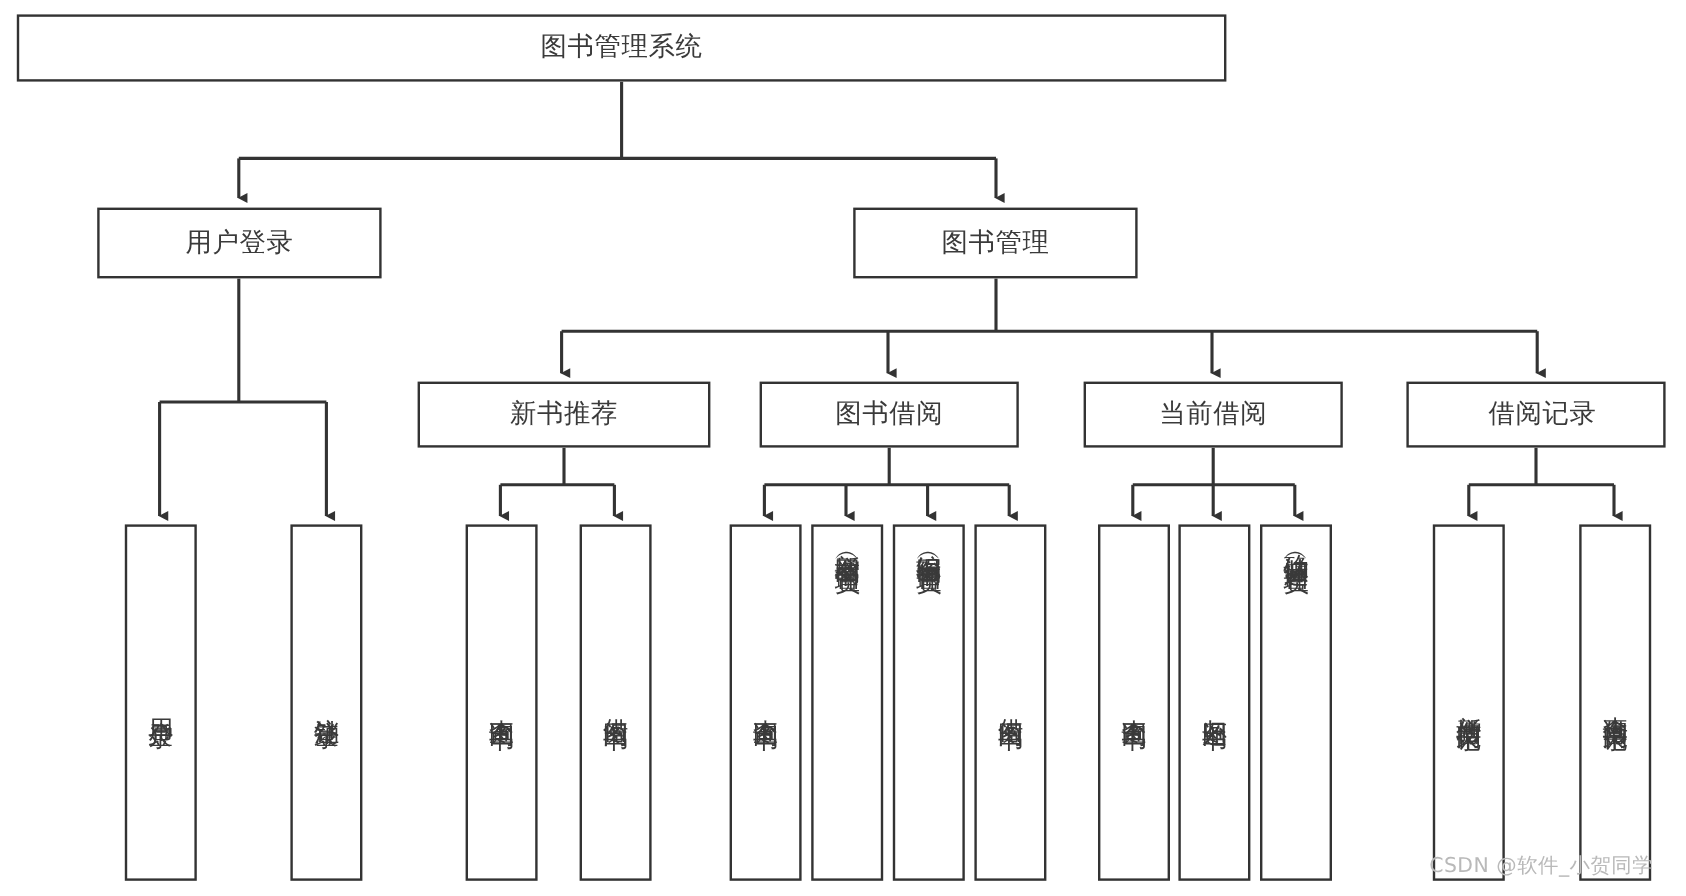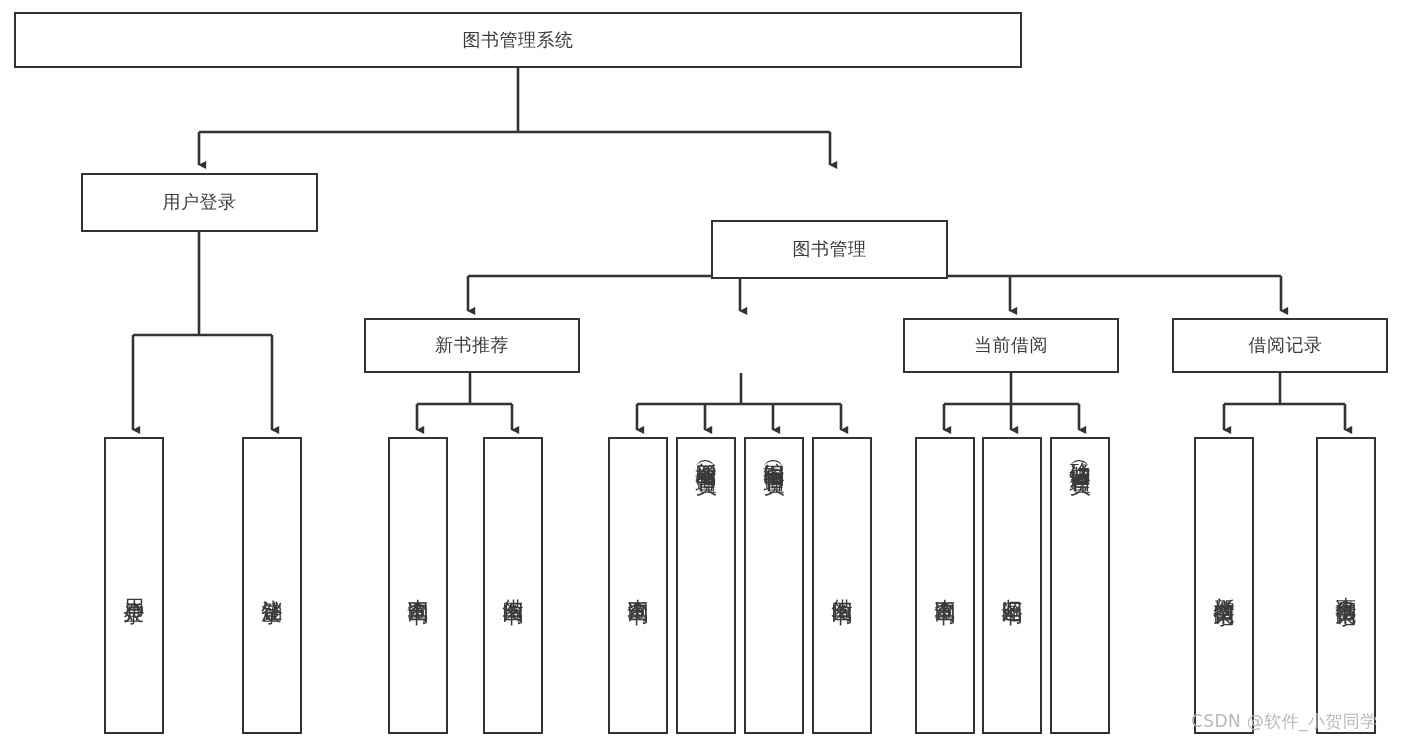--- a/index.html
+++ b/index.html
@@ -30,21 +30,21 @@
     position: absolute;
     box-sizing: border-box;
     background: #ffffff;
     border: 2.2px solid #333333;
     display: flex;
     align-items: center;
     justify-content: center;
     z-index: 2;
   }
   .node-label {
-    font-size: 18px;
+    font-size: 22px;
     color: #3a3a3a;
     line-height: 1.15;
     letter-spacing: 0.5px;
     white-space: nowrap;
   }
   
   .node.vertical {
     align-items: flex-start;
     justify-content: center;
     padding-top: 6px;
@@ -127,28 +127,31 @@
   </svg>
 
   <div class="node" style="left:14px; top:12px; width:1008px; height:56px;">
     <span class="node-label">图书管理系统</span>
   </div>
 
   <div class="node" style="left:81px; top:173px; width:237px; height:59px;">
     <span class="node-label">用户登录</span>
   </div>
 
-  <div class="node" style="left:711px; top:173px; width:237px; height:59px;margin-top:47px;">
+  <div class="node" style="left:711px; top:173px; width:237px; height:59px;">
     <span class="node-label">图书管理</span>
   </div>
 
-  <div class="node" style="left:364px; top:318px; width:216px; height:55px;">
+  <div class="node" style="left:348px; top:318px; width:244px; height:55px;">
     <span class="node-label">新书推荐</span>
   </div>
 
+  <div class="node" style="left:633px; top:318px; width:216px; height:55px;">
+    <span class="node-label">图书借阅</span>
+  </div>
 
   <div class="node" style="left:903px; top:318px; width:216px; height:55px;justify-content:center;">
     <span class="node-label">当前借阅</span>
   </div>
 
   <div class="node" style="left:1172px; top:318px; width:216px; height:55px;padding-left:11px;">
     <span class="node-label">借阅记录</span>
   </div>
 
   <div class="node vertical leaf-center" style="left:104px; top:437px; width:60px; height:297px;">

